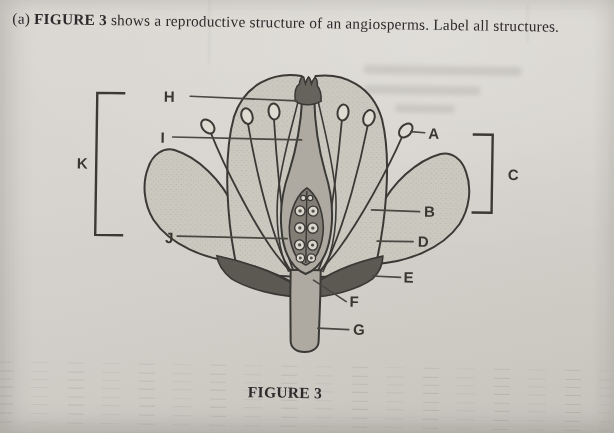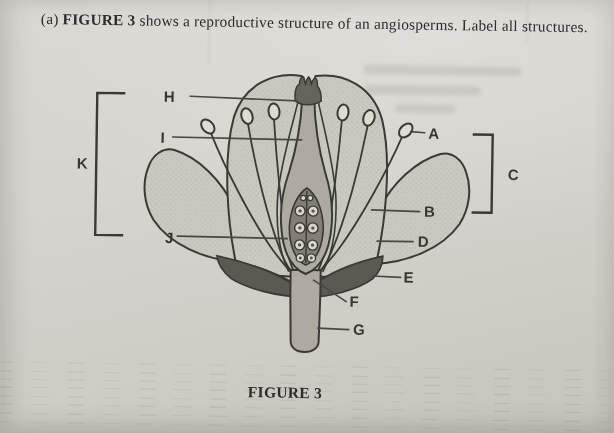--- a/index.html
+++ b/index.html
@@ -7,21 +7,20 @@
     position:relative;
     width:614px;height:433px;
     overflow:hidden;
     background:
       radial-gradient(130% 90% at 70% 10%, rgba(255,255,255,0.18), rgba(255,255,255,0) 55%),
       linear-gradient(168deg, #dbd8d3 0%, var(--paper,#d7d4cf) 38%, #cfccc6 72%, #c6c3bd 100%);
     box-shadow: inset 14px 0 22px rgba(70,64,58,0.10),
                 inset -8px 0 18px rgba(70,64,58,0.06),
                 inset 0 -10px 22px rgba(70,64,58,0.10);
     font-family:"Liberation Serif", serif;
-    text-align:center;
   }
   .tilt{position:absolute;inset:0;transform:rotate(0.85deg);transform-origin:50% 42%;}
   .question{
     position:absolute;left:10px;top:14px;width:604px;
     font-size:15.3px;color:var(--ink,#2e2a2c);
     white-space:nowrap;letter-spacing:0.015em;
   }
   .question b{font-weight:700;}
   .caption{
     position:absolute;left:251px;top:384px;

